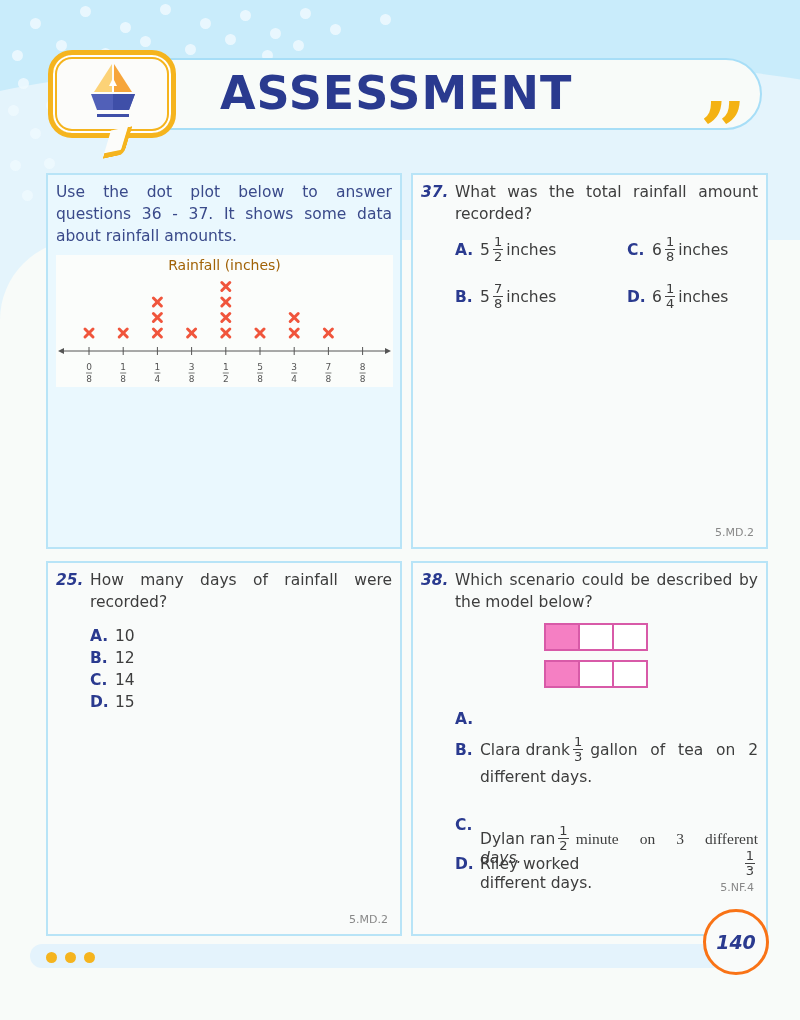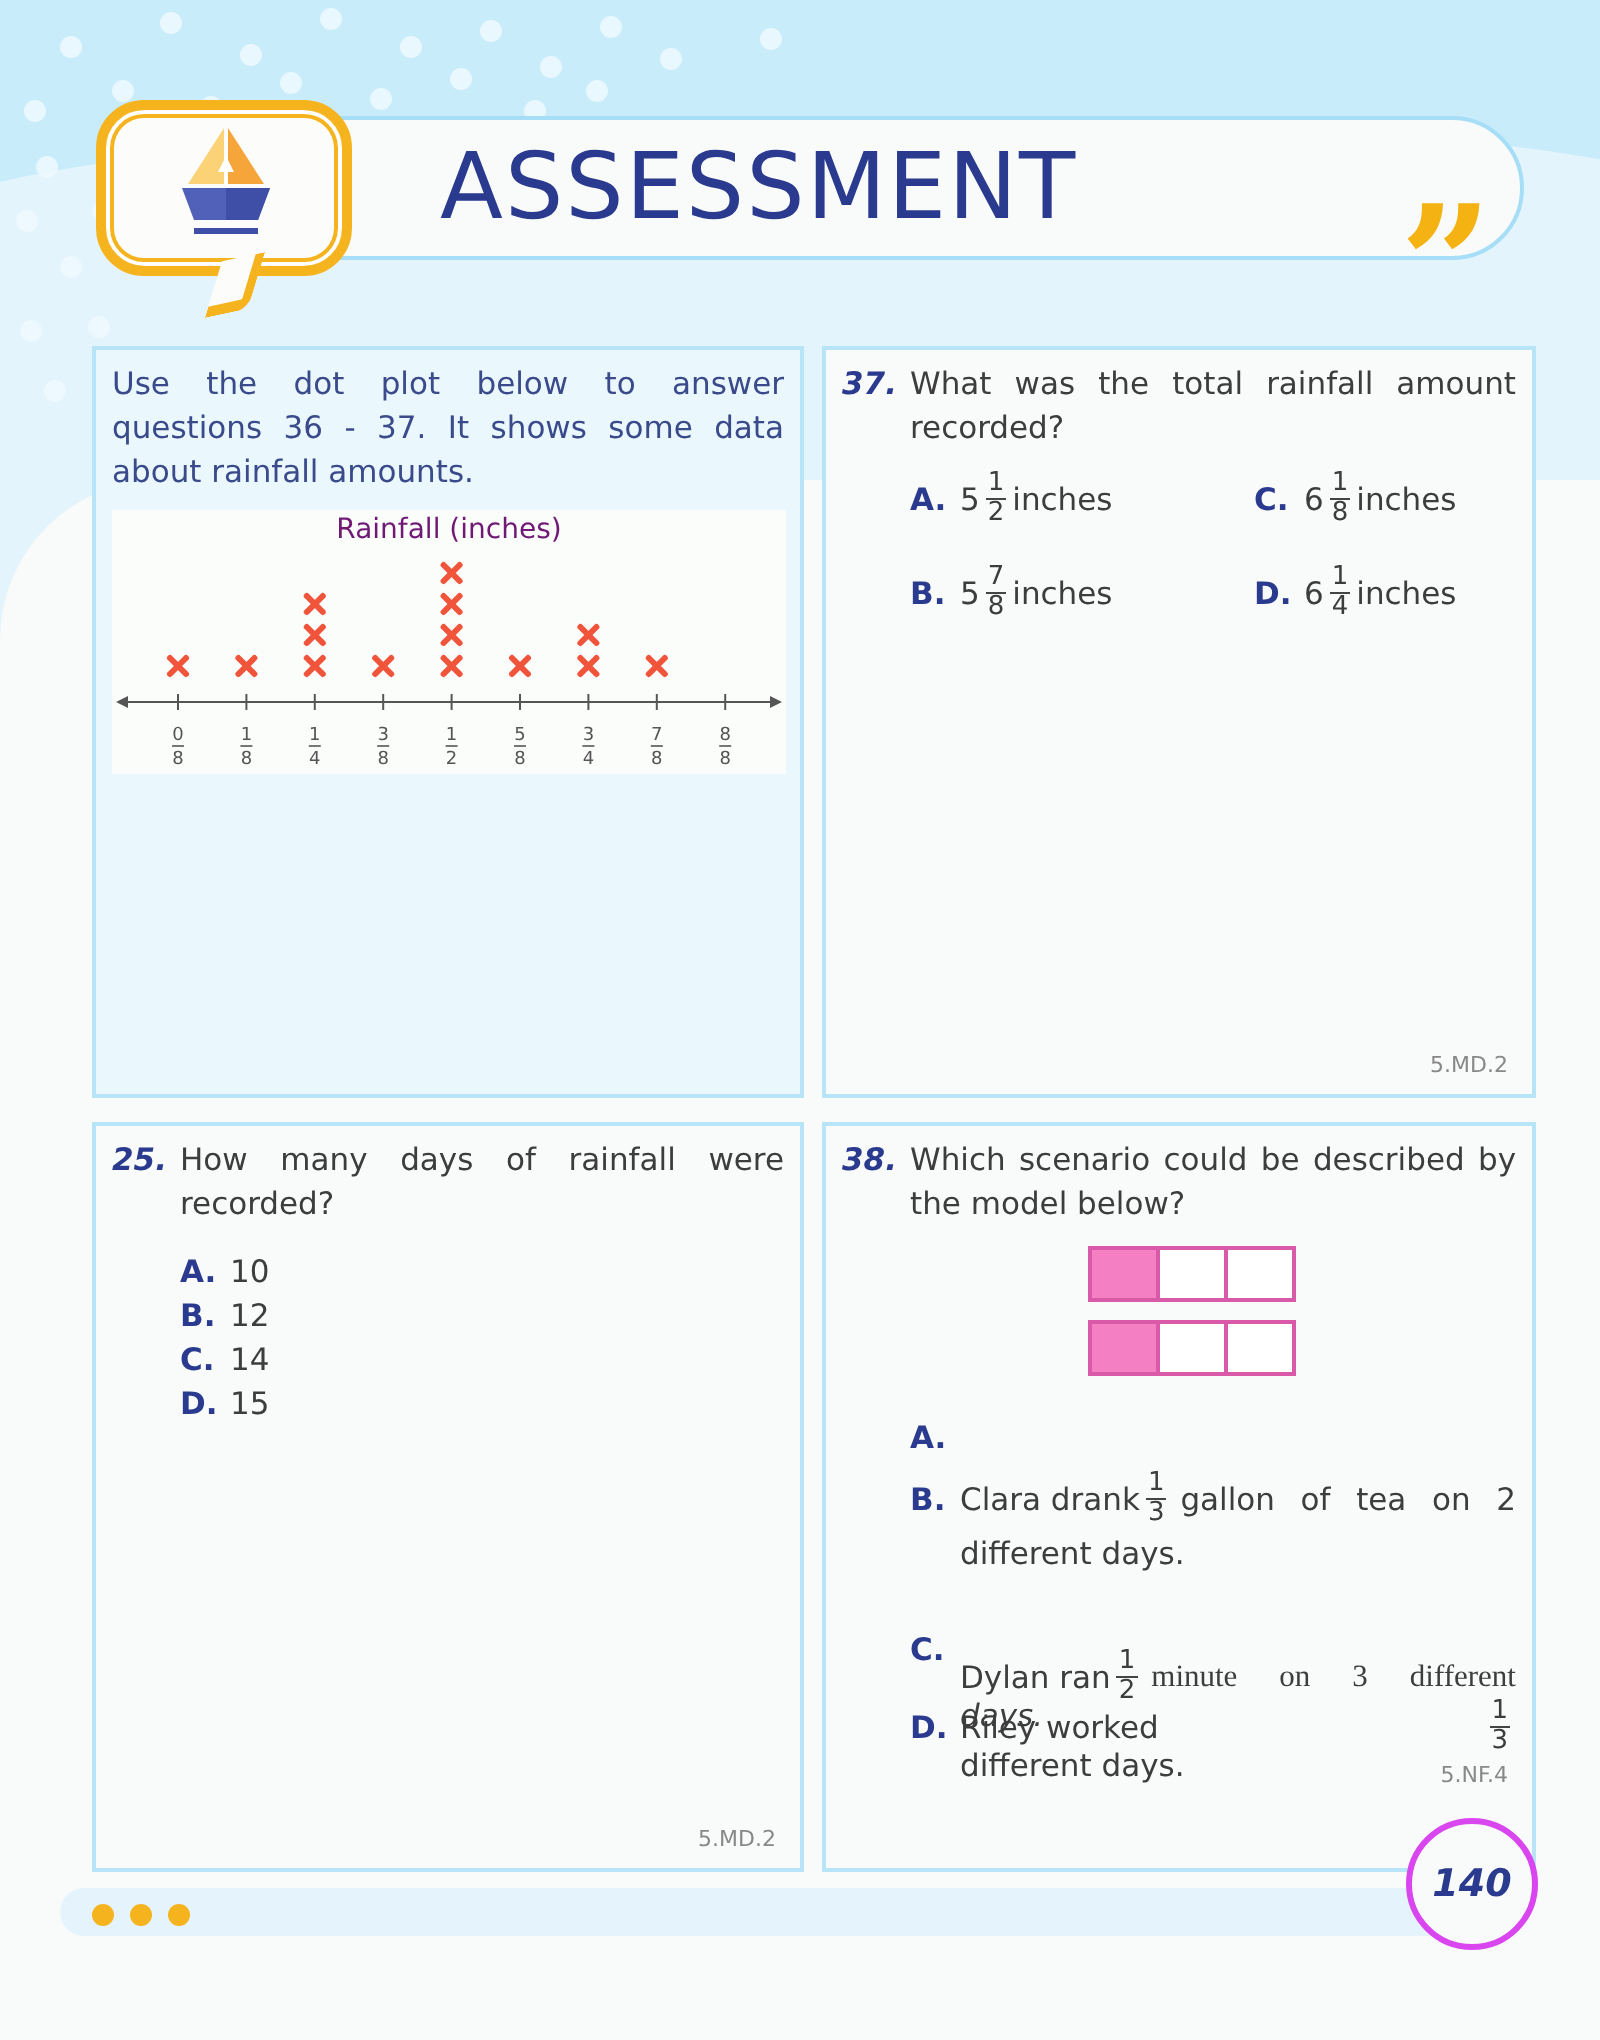--- a/index.html
+++ b/index.html
@@ -25,21 +25,21 @@
   }
   .dot-bg { position: absolute; border-radius: 50%; background: #eef9fe; opacity: .85; }
 
   .title-pill {
     position: absolute; left: 150px; top: 58px; width: 612px; height: 72px;
     background: #f8fbf9; border: 2px solid #a7def7; border-radius: 0 36px 36px 0;
     box-sizing: border-box;
   }
   .title-text {
     position: absolute; left: 220px; top: 66px;
-    font-family: "DejaVu Sans", sans-serif; font-weight: normal;
+    font-family: "DejaVu Sans", sans-serif; font-weight: bold;
     font-size: 46px; letter-spacing: 1px; color: #2a3a8f;
   }
   .quote-mark {
     position: absolute; left: 700px; top: 92px; font-family: "DejaVu Serif", serif;
     font-weight: bold; font-size: 80px; color: #f4b213; line-height: 1;
   }
   .bubble {
     position: absolute; left: 48px; top: 50px; width: 128px; height: 88px;
     background: #fcfcfa; border: 5px solid #f5b41e; border-radius: 24px;
     box-sizing: border-box; box-shadow: inset 0 0 0 2px #fff, inset 0 0 0 4px #f5b41e;
@@ -59,21 +59,21 @@
   .intro {
     position: absolute; left: 8px; top: 6px; right: 8px;
     font-size: 15.5px; line-height: 22px; color: #3a4a8a; text-align: justify;
   }
   .plot-box {
     position: absolute; left: 8px; top: 80px; width: 337px; height: 132px;
     background: #fbfdfb;
   }
   .plot-title {
     position: absolute; left: 0; right: 0; top: 2px; text-align: center;
-    font-size: 14px; color: #701a75;
+    font-size: 14px; color: #a16207;
   }
   .qnum { color: #2a3a8f; font-weight: bold; }
   .q-head {
     position: absolute; left: 8px; right: 8px; top: 6px;
     font-size: 15.5px; line-height: 22px; display: flex;
   }
   .q-head .qnum { width: 34px; flex: none; font-style: italic; }
   .q-head .qtext { flex: 1; text-align: justify; color: #3d3d3d; }
   .opt { position: absolute; font-size: 15.5px; line-height: 22px; display: flex; align-items: center; }
   .opt .letter { color: #2a3a8f; font-weight: bold; width: 25px; flex: none; }
@@ -82,21 +82,21 @@
   .frac .n { border-bottom: 1px solid #444; padding: 0 1px; }
   .std { position: absolute; right: 12px; bottom: 8px; font-size: 11px; color: #888; }
 
   .footer-bar {
     position: absolute; left: 30px; top: 944px; width: 700px; height: 24px;
     background: #e4f3fc; border-radius: 12px 0 0 12px;
   }
   .footer-dot { position: absolute; top: 952px; width: 11px; height: 11px; border-radius: 50%; background: #f5b41e; }
   .page-circle {
     position: absolute; left: 703px; top: 909px; width: 66px; height: 66px;
-    border: 3px solid #d946ef; border-radius: 50%; background: #f9fbfa; box-sizing: border-box;
+    border: 3px solid #f97316; border-radius: 50%; background: #f9fbfa; box-sizing: border-box;
     display: flex; align-items: center; justify-content: center; text-align: center;
   }
   .page-num { font-style: italic; font-weight: bold; font-size: 19px; color: #2a3a8f; }
 
   .model-row { position: absolute; display: flex; }
   .model-cell { width: 36px; height: 28px; border: 2px solid #d85aa8; box-sizing: border-box; background: #fff; }
   .model-cell.filled { background: #f57fc3; }
 </style>
 </head>
 <body>

